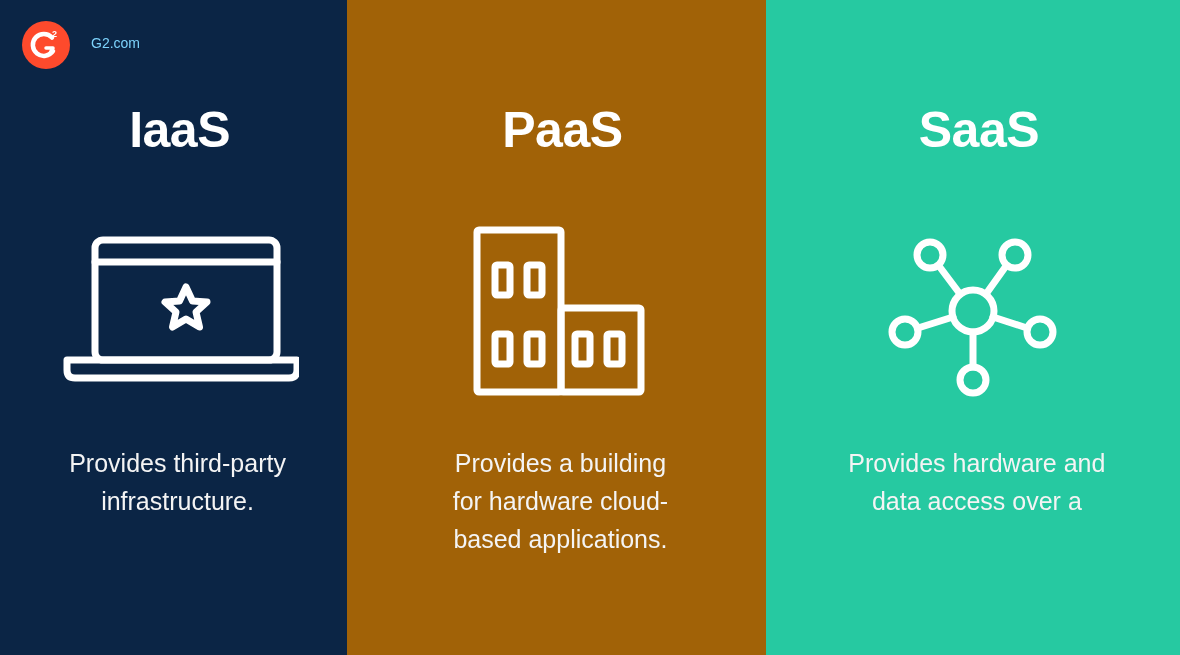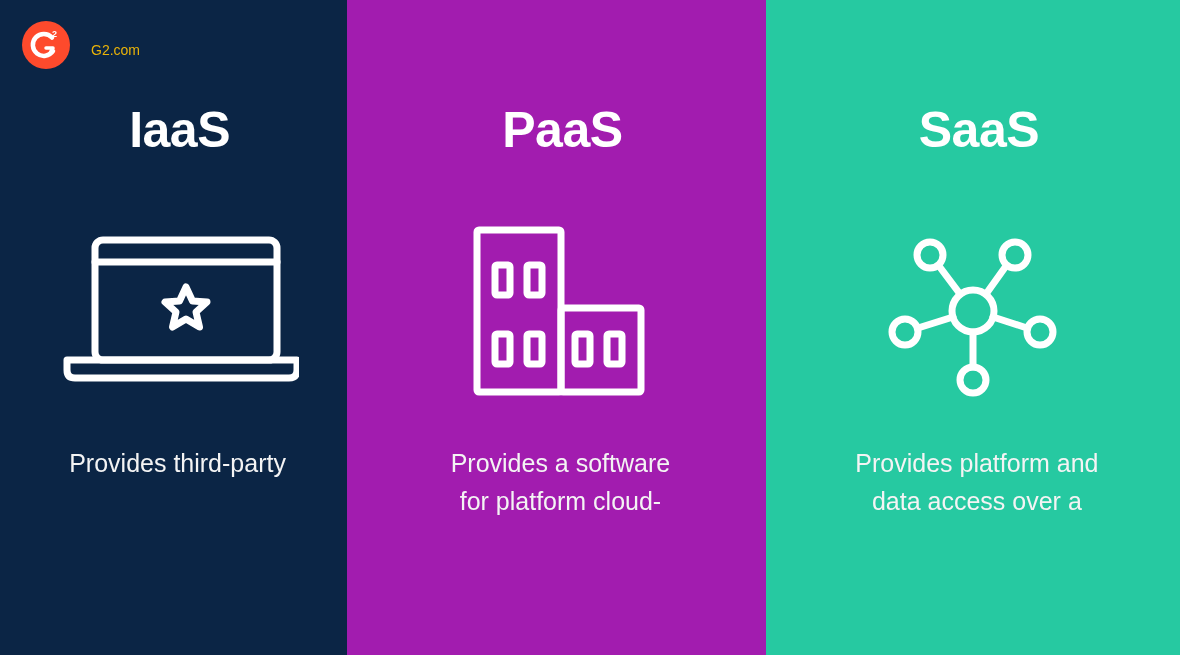--- a/index.html
+++ b/index.html
@@ -1,26 +1,26 @@
 <!DOCTYPE html>
 <html><head>
 <meta charset="utf-8">
 <style>
   html, body { margin:0; padding:0; }
   body { width:1180px; height:655px; overflow:hidden; font-family:"Liberation Sans", sans-serif; position:relative; }
   .panels { position:absolute; inset:0; display:flex; }
   .panel { position:relative; height:655px; color:#ffffff; }
   .p1 { width:393px; background:#0b2545; }
-  .p2 { width:474px; background:#a21caf; }
+  .p2 { width:474px; background:#a16207; }
   .p3 { width:469px; background:#26c9a1; }
   .heading { position:absolute; top:100px; left:0; right:0; text-align:center; font-weight:bold; font-size:50px; letter-spacing:-0.5px; line-height:60px;padding-left:12px; }
   .icon { position:absolute; left:0; right:0; top:220px; height:185px; display:flex; justify-content:center; }
   .desc { position:absolute; top:444px; left:0; right:0; text-align:center; font-size:25px; line-height:38px; color:#f4f4f4;margin-left:8px; }
   .logo { position:absolute; left:22px; top:21px; width:48px; height:48px; border-radius:50%; background:#fe4a2c; display:flex; align-items:center; justify-content:center; }
-  .logo-text { position:absolute; left:91px; top:42px; font-size:14px; color:#eab308; }
+  .logo-text { position:absolute; left:91px; top:35px; font-size:14px; color:#7dd3fc; }
 </style>
 </head>
 <body>
 
 <div class="panels">
 
   <div class="panel p1">
     <div class="logo">
       <svg width="48" height="48" viewBox="0 0 48 48">
         <path d="M30 16.5 A11 11 0 1 0 31 30" fill="none" stroke="#fff" stroke-width="4.5" stroke-linecap="round"></path>
@@ -38,20 +38,21 @@
           <rect x="46" y="20" width="182" height="120" rx="8"></rect>
           <line x1="46" y1="42" x2="228" y2="42"></line>
           <path d="M20 140 H250 V150 Q250 158 242 158 H28 Q20 158 20 150 Z" transform="translate(-2,0)"></path>
           <path d="M137 67 L143.5 81 L158 82 L147 92 L150.5 107 L137 99 L123.5 107 L127 92 L116 82 L130.5 81 Z"></path>
         </g>
       </svg>
     </div>
 
     <div class="desc">
       <div>Provides third-party</div>
+      <div>infrastructure.</div>
     </div>
   </div>
 
   <div class="panel p2">
     <div class="heading">PaaS</div>
 
     <div class="icon">
       <svg width="190" height="185" viewBox="0 0 190 185">
         <g fill="none" stroke="#fff" stroke-width="7" stroke-linejoin="round">
           <rect x="16" y="10" width="84" height="162" rx="2"></rect>
@@ -60,22 +61,23 @@
           <rect x="66" y="45" width="15" height="30" rx="2"></rect>
           <rect x="34" y="114" width="15" height="30" rx="2"></rect>
           <rect x="66" y="114" width="15" height="30" rx="2"></rect>
           <rect x="114" y="114" width="15" height="30" rx="2"></rect>
           <rect x="146" y="114" width="15" height="30" rx="2"></rect>
         </g>
       </svg>
     </div>
 
     <div class="desc">
-      <div>Provides a software</div>
-      <div>for platform cloud-</div>
+      <div>Provides a building</div>
+      <div>for hardware cloud-</div>
+      <div>based applications.</div>
     </div>
   </div>
 
   <div class="panel p3">
     <div class="heading">SaaS</div>
 
     <div class="icon">
       <svg width="190" height="185" viewBox="0 0 190 185">
         <g fill="none" stroke="#fff" stroke-width="7" stroke-linecap="round">
           <circle cx="95" cy="91" r="21"></circle>
@@ -87,18 +89,18 @@
           <line x1="82" y1="74" x2="61" y2="46"></line>
           <line x1="108" y1="74" x2="128" y2="46"></line>
           <line x1="75" y1="97" x2="40" y2="108"></line>
           <line x1="115" y1="97" x2="149" y2="108"></line>
           <line x1="95" y1="112" x2="95" y2="147"></line>
         </g>
       </svg>
     </div>
 
     <div class="desc">
-      <div>Provides platform and</div>
+      <div>Provides hardware and</div>
       <div>data access over a</div>
     </div>
   </div>
 
 </div>
 
 </body></html>

